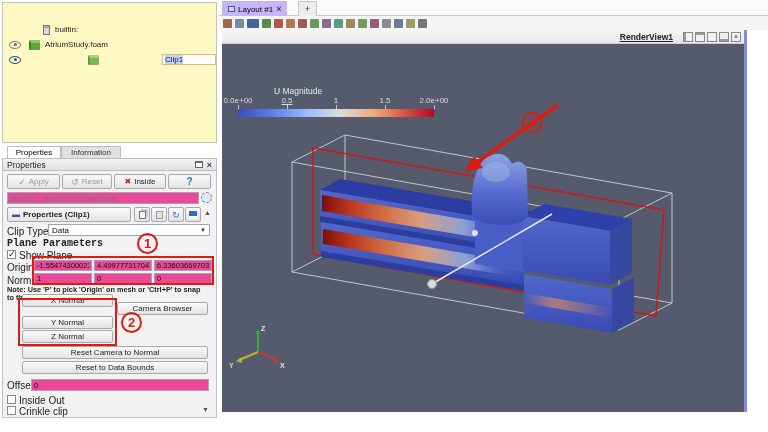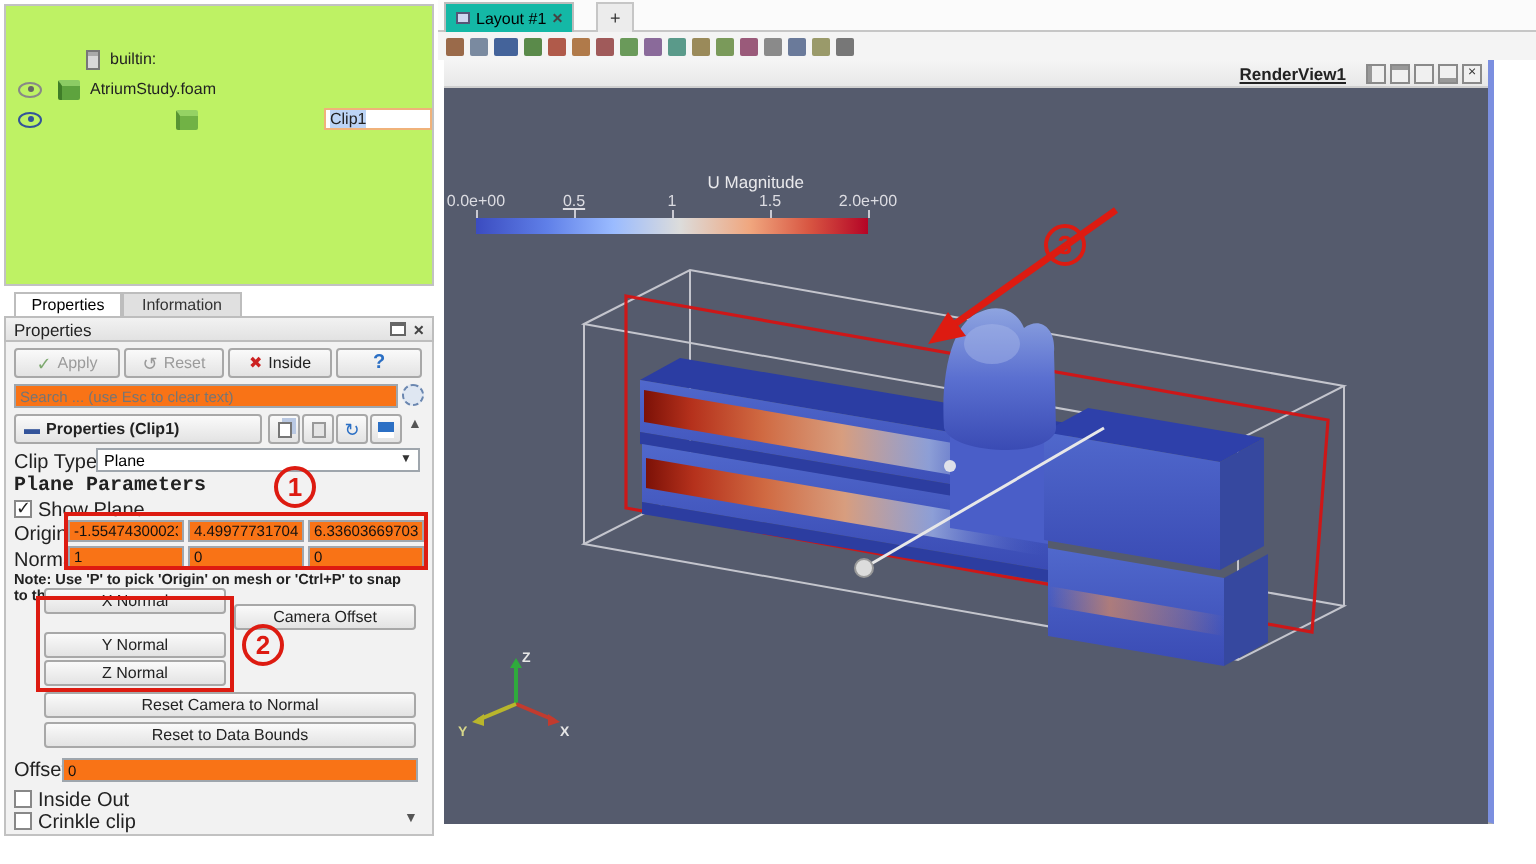--- a/index.html
+++ b/index.html
@@ -12,29 +12,29 @@
     border:1px solid #bdbdbd; font-size:8.5px; color:#222; display:flex;
     align-items:center; padding:0 4px; }
   .tb-title { flex:1; }
   .float-icon { width:8px; height:7px; border:1px solid #666; border-top:2px solid #666;
     margin-right:4px; background:#fff; }
   .close-x { font-size:9px; color:#444; line-height:8px; font-weight:bold; }
   .btn { position:absolute; background:linear-gradient(#fafafa,#e3e3e3);
     border:1px solid #a8a8a8; border-radius:2px; font-size:8px; color:#222;
     display:flex; align-items:center; justify-content:center; gap:3px; }
   .btn.disabled { color:#9b9b9b; }
-  .inp { position:absolute; border:1px solid #9fa6ad; background:#f97316; font-size:7.5px;
+  .inp { position:absolute; border:1px solid #9fa6ad; background:#ec4899; font-size:7.5px;
     color:#111; padding:0 2px; font-family:"Liberation Sans", sans-serif; }
   .lbl { position:absolute; font-size:10px; color:#222; white-space:nowrap; }
   .cb { position:absolute; width:9px; height:9px; border:1px solid #888; background:#fff; }
   .cb.checked::after { content:"✓"; position:absolute; left:0px; top:-2px; font-size:9px; color:#222; }
 
   
   #pb { position:absolute; left:2px; top:2px; width:215px; height:141px;
-    border:1px solid #c2c2c2; background:#bef264; }
+    border:1px solid #c2c2c2; background:#fef9c3; }
   #pb-title { left:2px; top:2px; width:215px; height:14px; }
   .tree-row { position:absolute; left:0; width:213px; height:13px; display:flex;
     align-items:center; font-size:8px; color:#222; }
   .eye { width:12px; height:8px; border:1px solid #888; border-radius:50%;
     position:relative; margin-left:6px; }
   .eye::after { content:""; position:absolute; left:3.5px; top:1.5px; width:3px;
     height:3px; border-radius:50%; background:#666; }
   .eye.active { border-color:#33539a; }
   .eye.active::after { background:#33539a; }
   .cube { width:11px; height:10px; background:#5ea33e; border-top:3px solid #8ccB64;
@@ -66,21 +66,21 @@
 
   
   .red-rect { position:absolute; border:2.5px solid #dd1b11; z-index:9; pointer-events:none; }
   .red-circ { position:absolute; width:21px; height:21px; border:2px solid #dd1b11;
     border-radius:50%; color:#dd1b11; font-size:13px; font-weight:bold; display:flex;
     align-items:center; justify-content:center; z-index:10; background:transparent; }
 
   
   #tabbar { position:absolute; left:219px; top:0; width:549px; height:16px;
     background:#fbfbfb; border-bottom:1px solid #c6c6c6; }
-  .ltab { position:absolute; top:1px; height:15px; background:#14b8a6;
+  .ltab { position:absolute; top:1px; height:15px; background:#c4b5fd;
     border:1px solid #bdbdbd; border-bottom:none; display:flex; align-items:center;
     gap:3px; font-size:8px; padding:0 5px; }
   .ltab .winicon { width:7px; height:6px; border:1px solid #557; background:#cdd6ef; }
   .plus-tab { position:absolute; top:1px; height:15px; background:#ececec;
     border:1px solid #c6c6c6; border-bottom:none; font-size:9px; display:flex;
     align-items:center; padding:0 6px; color:#333; }
   #rtoolbar { position:absolute; left:219px; top:16px; width:549px; height:14px;
     background:#f4f4f4; display:flex; align-items:center; gap:3px; padding-left:4px; }
   .tb-ico { width:9px; height:9px; border-radius:1px; }
 
@@ -89,21 +89,21 @@
     border-right:3px solid #7b8fe0; border-bottom:1px solid #aaa; }
   #view-header { position:absolute; left:0; top:0; width:100%; height:14px;
     background:linear-gradient(#f5f5f5,#e8e8e8); display:flex; align-items:center;
     justify-content:flex-end; gap:2px; padding-right:3px; border-bottom:1px solid #cfcfcf; }
   #rv-name { font-size:8.5px; font-weight:bold; color:#222; text-decoration:underline; margin-right:8px;padding-left:31px; }
   .vh-btn { width:10px; height:10px; border:1px solid #8a8a8a; background:#f0f0f0;
     font-size:7px; color:#333; display:flex; align-items:center; justify-content:center; }
   #scene { position:absolute; left:0; top:14px; width:522px; height:368px; background:#555b6d; }
 
   
-  #cb-title { position:absolute; left:40px; top:42px; width:140px; text-align:right;
+  #cb-title { position:absolute; left:52px; top:42px; width:140px; text-align:left;
     font-size:8.5px; color:#e9e9ec; }
   #cb-ticks { position:absolute; left:16px; top:52px; width:196px; height:9px; }
   #cb-ticks span { position:absolute; transform:translateX(-50%); font-size:8px; color:#dcdce2; }
   #cb-bar { position:absolute; left:16px; top:65px; width:196px; height:8px;
     background:linear-gradient(to right,#3b4cc0 0%,#5f7fe8 18%,#9abbff 35%,#dcdcdb 52%,#f0a67e 70%,#d85642 85%,#b40426 100%); }
   .cb-tickmark { position:absolute; top:-4px; width:1px; height:4px; background:#c9c9d2; }
 </style>
 </head>
 <body>
 
@@ -178,21 +178,21 @@
     <span style="width:7px; height:8px; border:1px solid #999; background:#e4e4e4;"></span>
   </div>
   <div class="ico-btn" style="left:168px; top:207px; color:#2b6fc4;">↻</div>
   <div class="ico-btn" style="left:185px; top:207px;">
     <span style="width:8px; height:8px; background:#2b6fc4; box-shadow:inset 0 -3px 0 #fff;"></span>
   </div>
   <span class="scroll-arrow" style="left:204px; top:209px;">▲</span>
 
   <span class="lbl" style="left:7px; top:226px;">Clip Type</span>
   <div class="select-box" style="left:48px; top:224px; width:162px; height:12px;">
-    <span>Plane</span>
+    <span>Data</span>
     <span class="caret">▼</span>
   </div>
 
   <span class="lbl bold-lbl" style="left:7px; top:238px;font-family:Liberation Mono, monospace;">Plane Parameters</span>
 
   <span class="cb checked" style="left:7px; top:250px;"></span>
   <span class="lbl" style="left:19px; top:250px;">Show Plane</span>
 
   <span class="lbl" style="left:7px; top:262px;">Origin</span>
   <input class="inp" style="left: 34px; top: 260px; width: 58px; height: 11px;" value="-1.55474300023">
@@ -203,21 +203,21 @@
   <input class="inp" style="left: 34px; top: 273px; width: 58px; height: 11px;" value="1">
   <input class="inp" style="left: 94px; top: 273px; width: 58px; height: 11px;" value="0">
   <input class="inp" style="left: 154px; top: 273px; width: 58px; height: 11px;" value="0">
 
   <div class="note" style="left:7px; top:286px; width:202px;">Note: Use 'P' to pick 'Origin' on mesh or 'Ctrl+P' to snap to the closest mesh point</div>
 
   <div class="btn" style="left:22px; top:294px; width:91px; height:13px;">
     <span>X Normal</span>
   </div>
   <div class="btn" style="left:117px; top:302px; width:91px; height:13px;">
-    <span>Camera Offset</span>
+    <span>Camera Browser</span>
   </div>
   <div class="btn" style="left:22px; top:316px; width:91px; height:13px;">
     <span>Y Normal</span>
   </div>
   <div class="btn" style="left:22px; top:330px; width:91px; height:13px;">
     <span>Z Normal</span>
   </div>
   <div class="btn" style="left:22px; top:361px; width:186px; height:13px;">
     <span>Reset to Data Bounds</span>
   </div>

